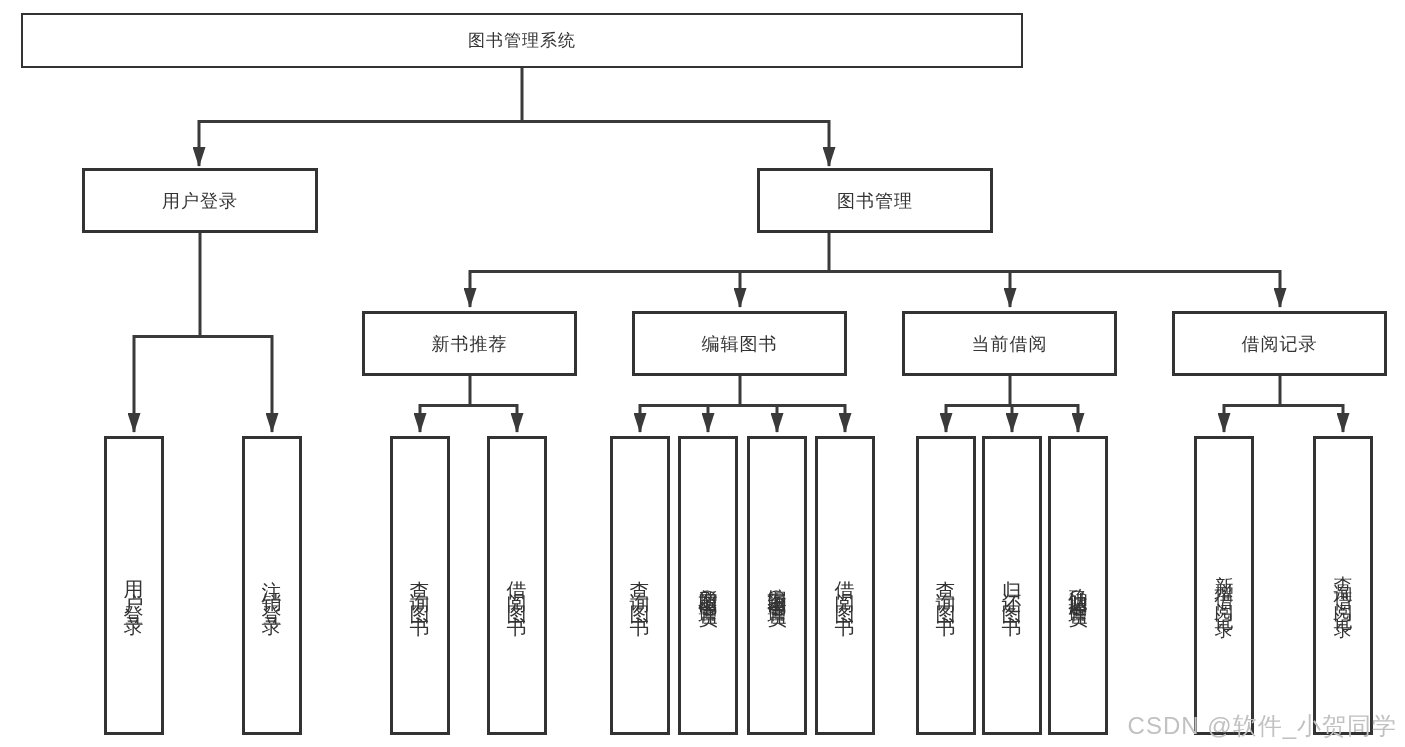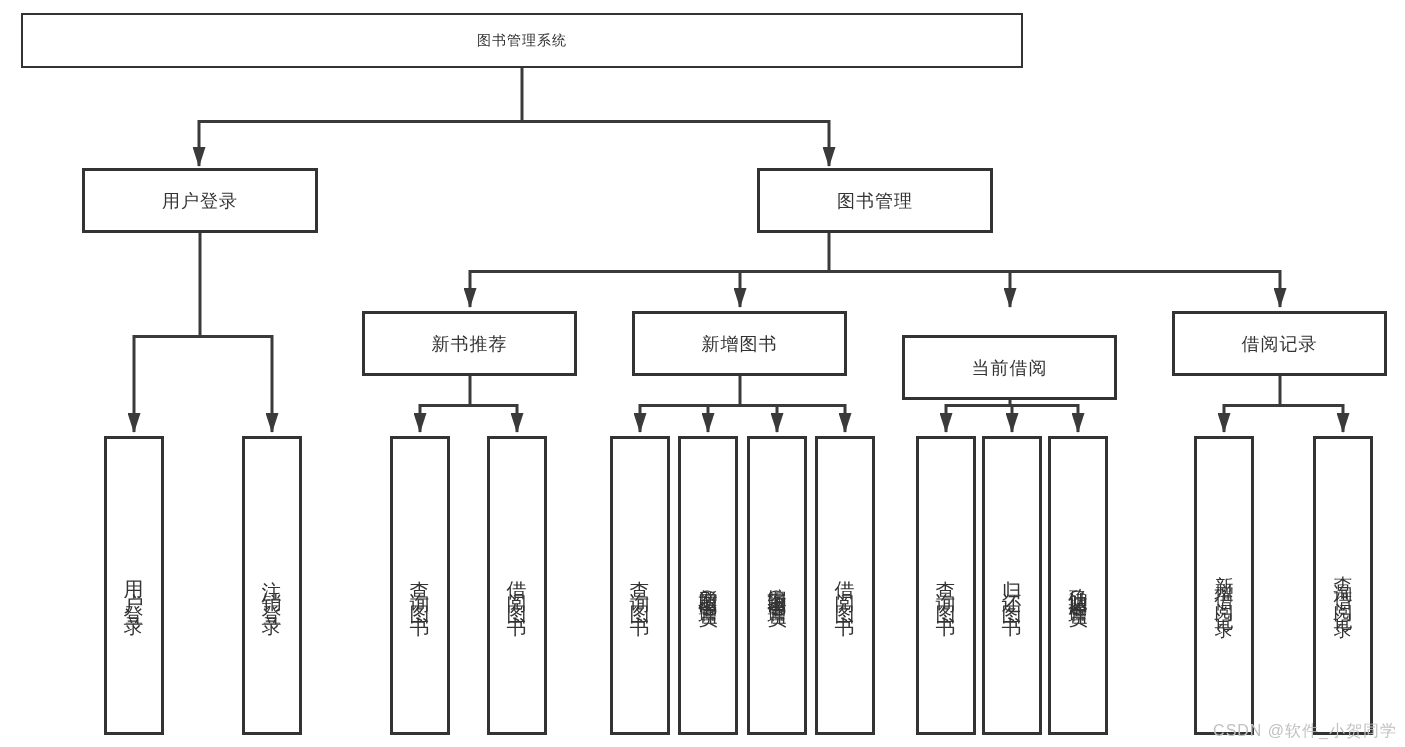--- a/index.html
+++ b/index.html
@@ -26,39 +26,39 @@
     display: flex;
     align-items: center;
     justify-content: center;
     text-align: center;
     font-size: 18px;
     letter-spacing: 1px;
     z-index: 2;
   }
   .node.root {
     border-width: 2px;
-    font-size: 14px;
+    font-size: 17px;
   }
   .node.leaf {
     writing-mode: vertical-rl;
     font-size: 20px;
     letter-spacing: 12px;
     line-height: 54px;
     padding-top: 6px;
   }
   .node.leaf.long {
     font-size: 19px;
     letter-spacing: 3px;
     padding-top: 2px;
   }
   .watermark {
     position: absolute;
     right: 8px;
     bottom: 5px;
-    font-size: 16px;
+    font-size: 24px;
     color: #c2c0c0;
     letter-spacing: 1px;
     z-index: 3;
     white-space: nowrap;
   }
 </style>
 </head>
 <body>
 
 <div class="stage">
@@ -105,22 +105,22 @@
       <path d="M1280,405.5 H1343 V432" marker-end="url(#arrow)"></path>
     </g>
   </svg>
 
   <div class="node root" style="left:21px; top:13px; width:1002px; height:55px;">图书管理系统</div>
 
   <div class="node" style="left:82px; top:168px; width:236px; height:65px;">用户登录</div>
   <div class="node" style="left:711px; top:168px; width:236px; height:65px;margin-left:46px;">图书管理</div>
 
   <div class="node" style="left:362px; top:311px; width:215px; height:65px;">新书推荐</div>
-  <div class="node" style="left:632px; top:311px; width:215px; height:65px;">新增图书</div>
-  <div class="node" style="left:902px; top:311px; width:215px; height:65px;margin-top:24px;">当前借阅</div>
+  <div class="node" style="left:632px; top:311px; width:215px; height:65px;">编辑图书</div>
+  <div class="node" style="left:902px; top:311px; width:215px; height:65px;">当前借阅</div>
   <div class="node" style="left:1172px; top:311px; width:215px; height:65px;text-align:center;">借阅记录</div>
 
   <div class="node leaf" style="left:104px; top:436px; width:60px; height:299px;">用户登录</div>
   <div class="node leaf" style="left:242px; top:436px; width:60px; height:299px;">注销登录</div>
 
   <div class="node leaf" style="left:390px; top:436px; width:60px; height:299px;">查询图书</div>
   <div class="node leaf" style="left:487px; top:436px; width:60px; height:299px;">借阅图书</div>
 
   <div class="node leaf" style="left:610px; top:436px; width:60px; height:299px;">查询图书</div>
   <div class="node leaf long" style="left:678px; top:436px; width:60px; height:299px;">新增图书（管理员）</div>

